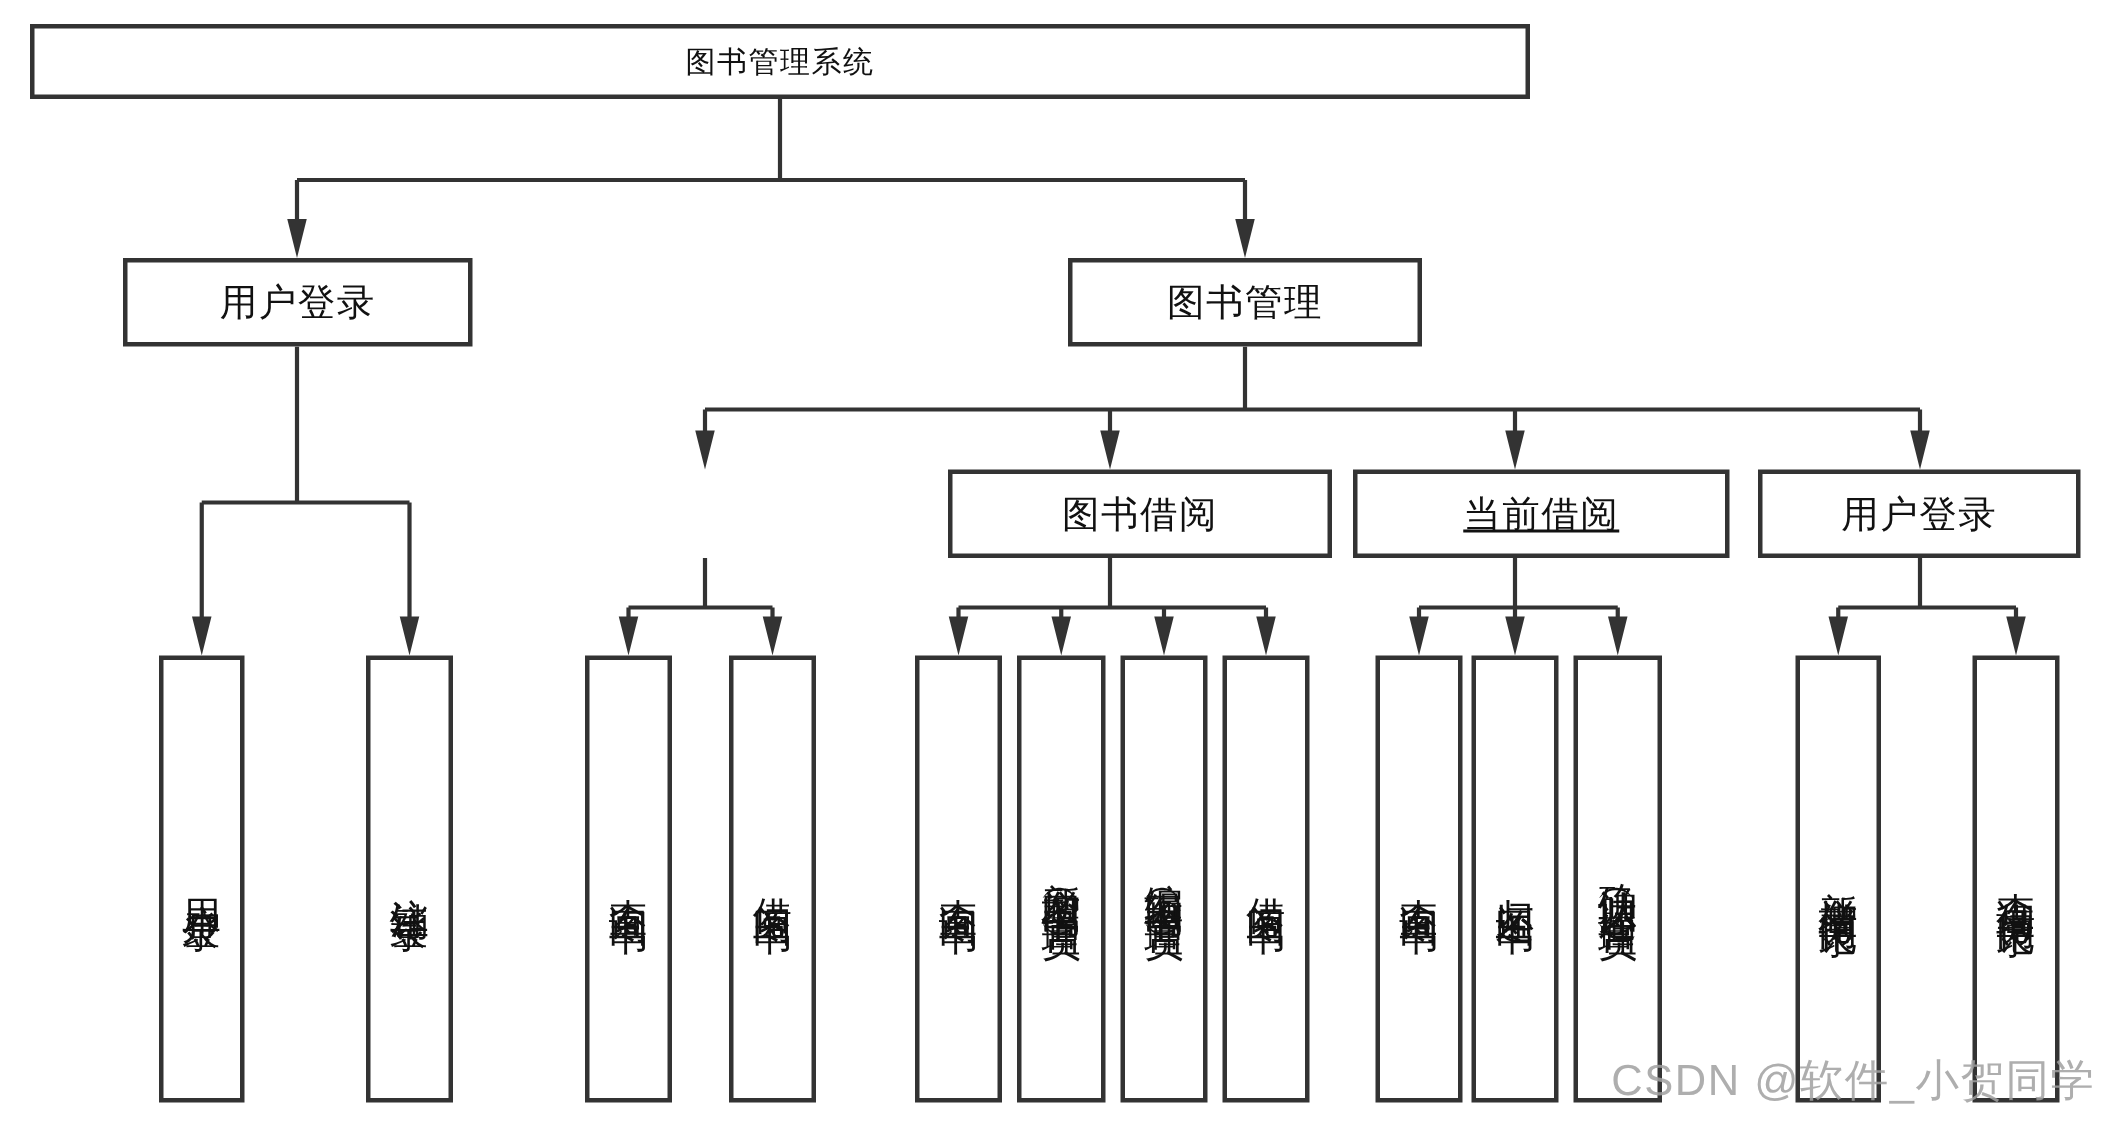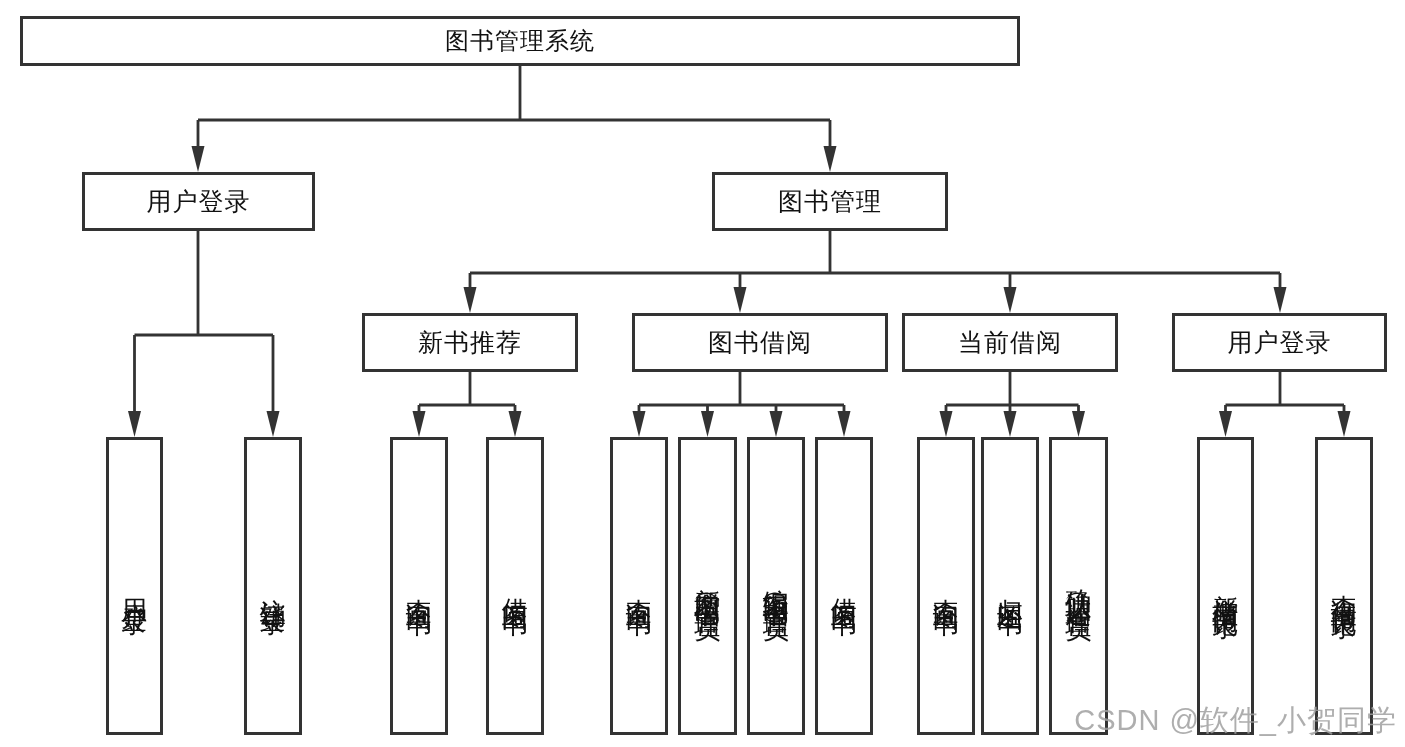--- a/index.html
+++ b/index.html
@@ -25,21 +25,21 @@
     box-sizing: border-box;
     border: 3px solid #333333;
     background: #ffffff;
     color: #111111;
     display: flex;
     align-items: center;
     justify-content: center;
     text-align: center;
   }
   .h-label { font-size: 25px; letter-spacing: 1px; }
-  .root-label { font-size: 24px; letter-spacing: 1px; }
+  .root-label { font-size: 20px; letter-spacing: 1px; }
   .v-label {
     writing-mode: vertical-rl;
     text-orientation: mixed;
     font-size: 26px;
     letter-spacing: 4px;
     line-height: 1.1;
   }
   #watermark {
     position: absolute;
     right: 8px;
@@ -93,23 +93,22 @@
       <polygon points="1219,411 1232,411 1225.5,437"></polygon>
       <polygon points="1337.5,411 1350.5,411 1344,437"></polygon>
     </g>
   </svg>
 
   <div class="node root-label" style="left:20px; top:16px; width:1000px; height:50px;">图书管理系统</div>
 
   <div class="node h-label" style="left:82px; top:172px; width:233px; height:59px;">用户登录</div>
   <div class="node h-label" style="left:712px; top:172px; width:236px; height:59px;">图书管理</div>
 
-  <div class="node h-label" style="left:362px; top:313px; width:216px; height:59px;">新书推荐</div>
   <div class="node h-label" style="left:632px; top:313px; width:256px; height:59px;">图书借阅</div>
-  <div class="node h-label" style="left:902px; top:313px; width:216px; height:59px;">当前借阅</div>
+  <div class="node h-label" style="left:902px; top:313px; width:251px; height:59px;text-decoration:underline;">当前借阅</div>
   <div class="node h-label" style="left:1172px; top:313px; width:215px; height:59px;">用户登录</div>
 
   <div class="node v-label" style="left:106px; top:437px; width:57px; height:298px;">用户登录</div>
   <div class="node v-label" style="left:244px; top:437px; width:58px; height:298px;">注销登录</div>
 
   <div class="node v-label" style="left:390px; top:437px; width:58px; height:298px;">查询图书</div>
   <div class="node v-label" style="left:486px; top:437px; width:58px; height:298px;">借阅图书</div>
 
   <div class="node v-label" style="left:610px; top:437px; width:58px; height:298px;">查询图书</div>
   <div class="node v-label" style="left:678px; top:437px; width:59px; height:298px;">新增图书（管理员）</div>

